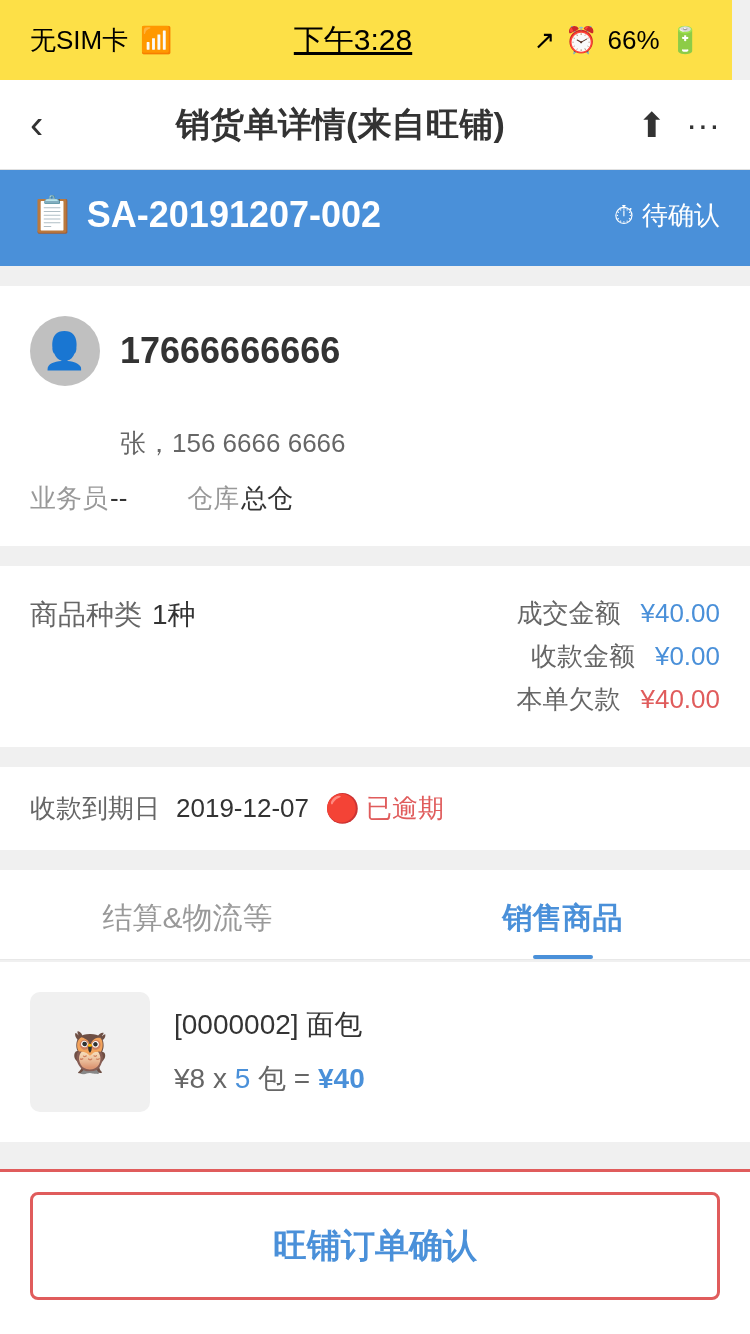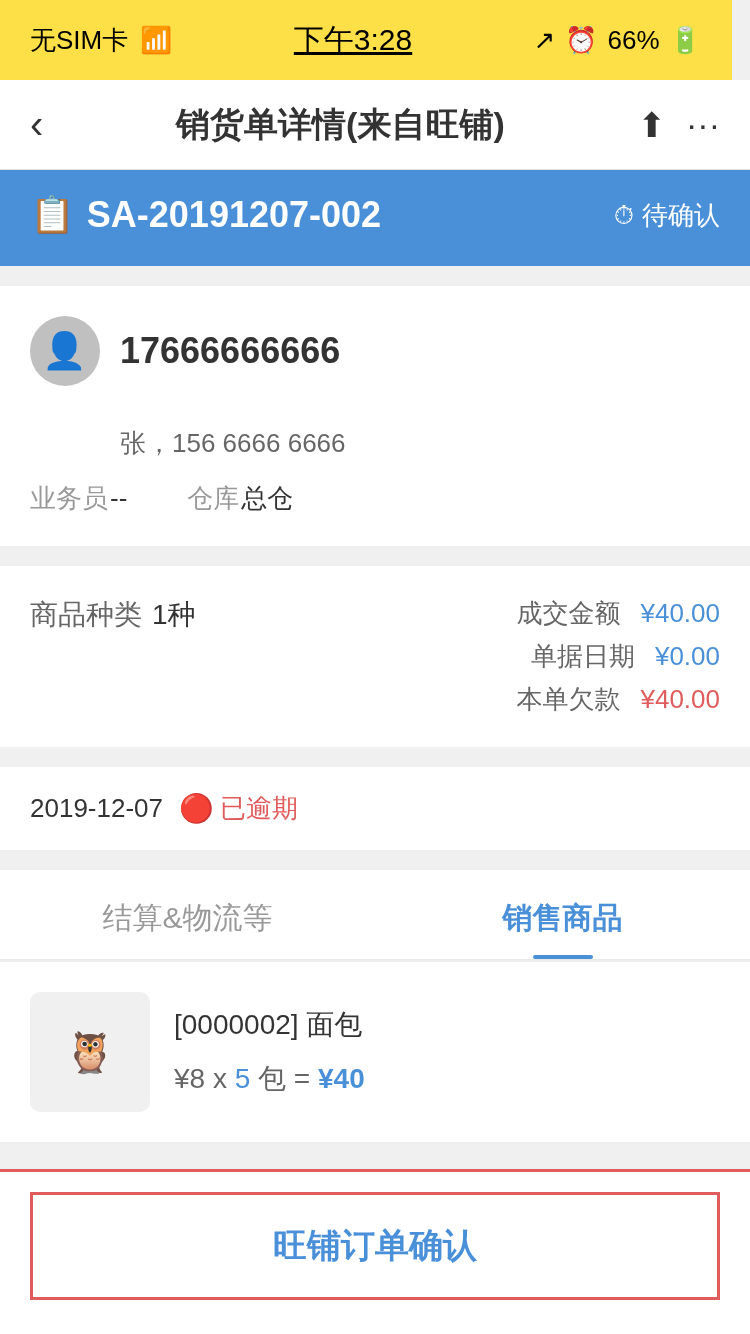--- a/index.html
+++ b/index.html
@@ -173,21 +173,21 @@
       width: 750px;
       background: #fff;
       padding: 20px 30px 34px;
       border-top: 3px solid #e05c5c;
     }
     .confirm-btn {
       width: 100%;
       padding: 28px 0;
       background: #fff;
       border: 3px solid #e05c5c;
-      border-radius: 0;
+      border-radius: 8px;
       font-size: 34px;
       color: #4A90D9;
       font-weight: 600;
       cursor: pointer;
       text-align: center;
     }
   </style>
 </head>
 <body>
 
@@ -251,31 +251,32 @@
   <div class="summary-left">
     <span>商品种类</span>
     <span class="summary-count">1种</span>
   </div>
   <div class="summary-right">
     <div class="summary-line">
       <span class="summary-key">成交金额</span>
       <span class="amount-blue">¥40.00</span>
     </div>
     <div class="summary-line">
-      <span class="summary-key">单据日期</span>
+      <span class="summary-key">收款金额</span>
       <span class="amount-blue">¥0.00</span>
     </div>
     <div class="summary-line">
       <span class="summary-key">本单欠款</span>
       <span class="amount-red">¥40.00</span>
     </div>
   </div>
 </div>
 
 <div class="due-section">
+  <span class="due-label">收款到期日</span>
   <span class="due-date">2019-12-07</span>
   <div class="overdue-badge">
     <span class="overdue-icon">🔴</span>
     <span class="overdue-text">已逾期</span>
   </div>
 </div>
 
 <div class="tabs-bar">
   <div class="tab-item inactive">
     <span>结算&amp;物流等</span>

